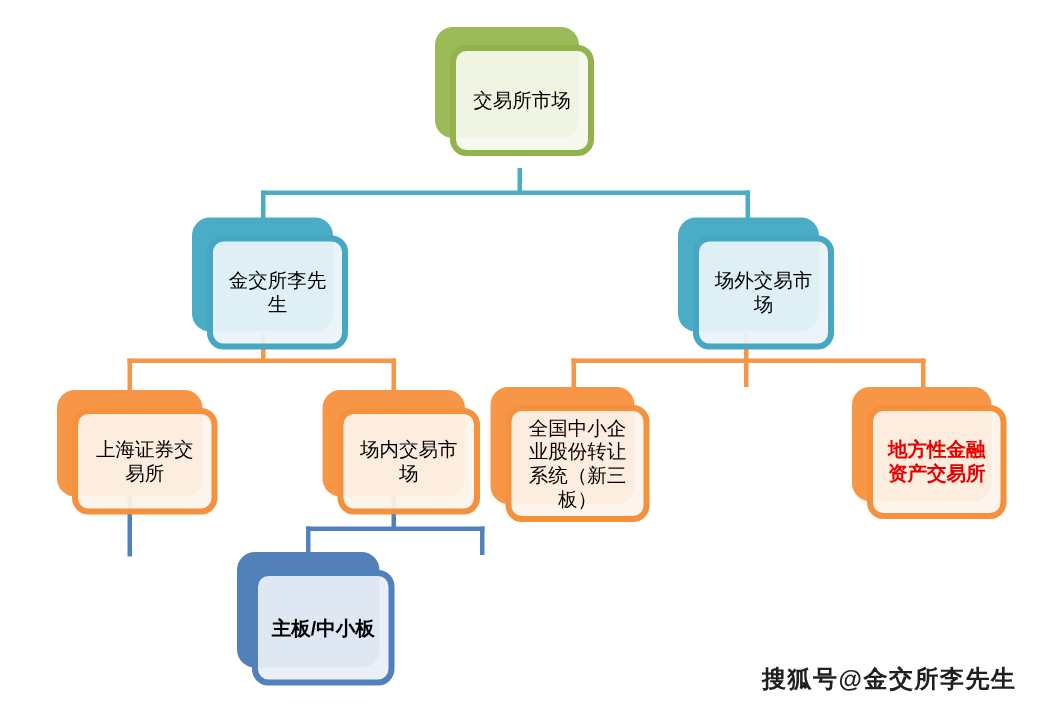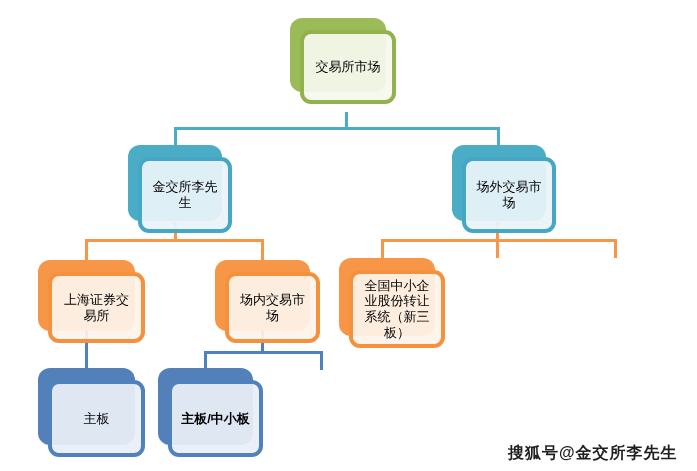--- a/index.html
+++ b/index.html
@@ -88,33 +88,33 @@
     <div class="face">
       <span>场外交易市场</span>
     </div>
   </div>
   <div class="node orange" style="left:225px;top:272px;width:95px;height:71px;">
     <div class="back"></div>
     <div class="face">
       <span>场内交易市场</span>
     </div>
   </div>
-  <div class="node orange" style="left:349px;top:270px;width:96px;height:78px;">
+  <div class="node orange" style="left:337px;top:270px;width:96px;height:78px;">
     <div class="back"></div>
     <div class="face">
       <span>全国中小企业股份转让系统（新三板）</span>
     </div>
   </div>
-
-  <div class="node blue" style="left:48px;top:380px;width:97px;height:77px;">
+  <div class="node orange red-text" style="left:578px;top:270px;width:93px;height:76px;">
     <div class="back"></div>
     <div class="face">
-      <span>主板</span>
+      <span>地方性金融资产交易所</span>
     </div>
   </div>
+
   <div class="node blue" style="left:168px;top:380px;width:95px;height:77px;font-weight:bold;">
     <div class="back"></div>
     <div class="face">
       <span>主板/中小板</span>
     </div>
   </div>
 
   <div class="watermark">搜狐号@金交所李先生</div>
 
 </div>

